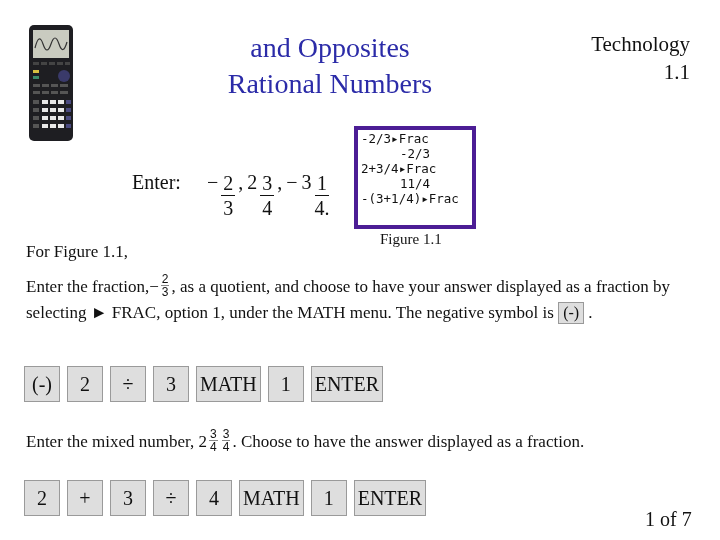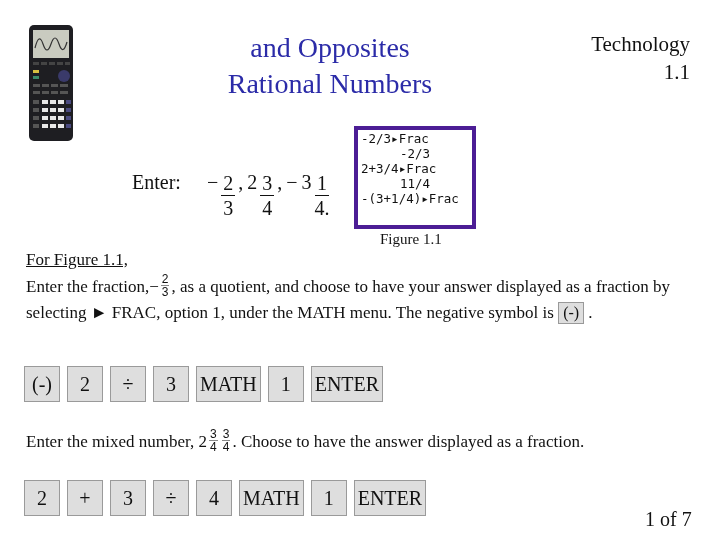--- a/index.html
+++ b/index.html
@@ -20,21 +20,21 @@
   .frac .num { border-bottom: 1px solid #111; padding: 0 2px; }
   .op { font-size: 20px; margin: 0 2px; }
 
   .screen { position: absolute; left: 354px; top: 126px; width: 122px; height: 103px; border: 4px solid #4c1d95;
             font-family: "DejaVu Sans Mono", monospace; font-size: 12.5px; line-height: 15px; padding: 1px 3px; background: #fff; }
   .screen .line { white-space: pre; }
   .screen .right { text-align: center; }
   .fig-cap { position: absolute; left: 380px; top: 231px; font-size: 15px; }
 
   .para { position: absolute; left: 26px; font-size: 17px; line-height: 23px; }
-  .p-for { top: 248px; text-decoration: underline; }
+  .p-for { top: 240px; }
   .p-1 { top: 275px; width: 680px; }
   .p-2 { top: 430px; width: 690px; }
 
   .mini-frac { display: inline-flex; flex-direction: column; align-items: center; vertical-align: middle;
                font-family: "Liberation Sans", sans-serif; font-size: 12px; line-height: 12px; margin: 0 2px; position: relative; top: -3px; }
   .mini-frac .num { border-bottom: 1px solid #888; padding: 0 1px; }
 
   .inline-key { display: inline-block; background: #dedede; border: 1px solid #999; padding: 0 4px; line-height: 20px; font-size: 16px; }
 
   .key-row { position: absolute; left: 24px; display: flex; gap: 7px; }

